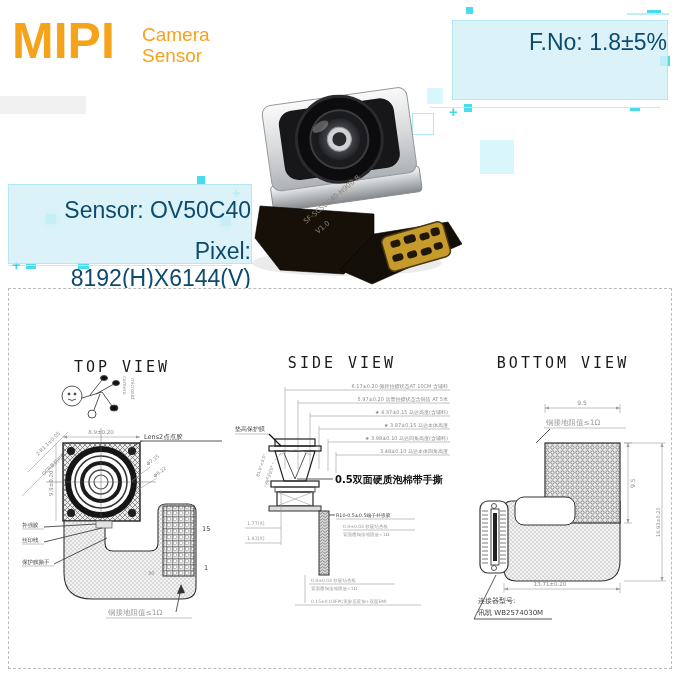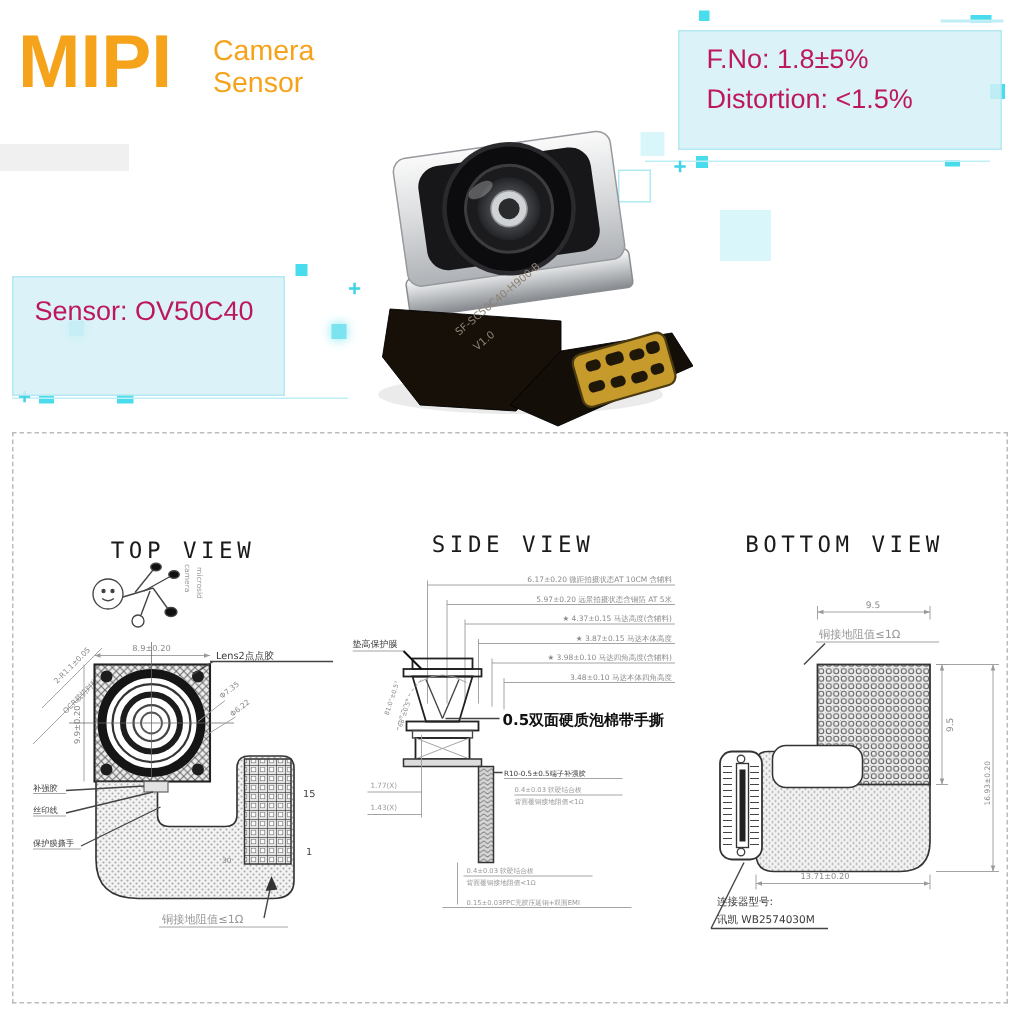--- a/index.html
+++ b/index.html
@@ -5,24 +5,24 @@
   html,body{margin:0;padding:0;}
   body{width:680px;height:680px;position:relative;background:#ffffff;overflow:hidden;
        font-family:"Liberation Sans",sans-serif;}
   .abs{position:absolute;}
   
   .logo-mipi{left:12px;top:12px;font-size:50px;font-weight:bold;letter-spacing:0px;
              color:#F6A31C;font-family:"Liberation Sans",sans-serif;}
   .logo-sub{left:142px;top:24px;color:#F6A31C;font-size:19px;line-height:21px;font-weight:400;}
   
   .spec-box{background:rgba(212,240,247,0.85);border:1px solid rgba(110,215,232,0.35);
-            color:#be185d;font-size:18px;}
+            color:#0c4a6e;font-size:23px;text-align:right;}
   .spec-top{left:452px;top:20px;width:216px;height:80px;padding:8px 0 0 18px;box-sizing:border-box;}
   .spec-top div{margin-bottom:6px;}
-  .spec-left{left:8px;top:184px;width:182px;height:80px;padding:12px 0 0 14px;box-sizing:border-box;}
+  .spec-left{left:8px;top:184px;width:244px;height:80px;padding:12px 0 0 14px;box-sizing:border-box;}
   .spec-left div{margin-bottom:14px;}
   
   .sq{background:#49dcec;}
   .sq-soft{background:rgba(130,224,240,0.30);}
   .sq-glow{background:#7ce4f0;box-shadow:0 0 7px #7ce4f0;}
   .sq-line{background:#bfeef5;}
   .sq-frame{border:1px solid rgba(110,215,232,0.55);}
   .plus{color:#41d4e6;font-size:15px;font-weight:bold;}
   .grayband{background:#f0f0f0;}
   
@@ -105,24 +105,24 @@
 <span class="abs plus" style="left:12px;top:256px;">+</span>
 
 <div class="abs logo-mipi">MIPI</div>
 <div class="abs logo-sub">
   <div>Camera</div>
   <div>Sensor</div>
 </div>
 
 <div class="abs spec-box spec-top">
   <div>F.No: 1.8±5%</div>
-  <div>Distortion: &lt;1.5%</div>
 </div>
 <div class="abs spec-box spec-left">
   <div>Sensor: OV50C40</div>
+  <div>Pixel: 8192(H)X6144(V)</div>
 </div>
 
 <svg class="abs" style="left:222px;top:48px;" width="240" height="240" viewBox="0 0 240 240">
   <ellipse cx="125" cy="215" rx="95" ry="13" fill="rgba(0,0,0,0.08)"></ellipse>
   <g transform="rotate(-8 120 110)">
     <rect x="45" y="128" width="150" height="26" rx="4" fill="url(#rimGrad)" stroke="#8a8d90" stroke-width="1"></rect>
     <rect x="47" y="48" width="146" height="86" rx="9" fill="url(#bodyGrad)" stroke="#96999d" stroke-width="1"></rect>
     <rect x="62" y="56" width="116" height="70" rx="14" fill="#17171a"></rect>
     <circle cx="120" cy="91" r="43" fill="#0c0c0e" stroke="#2a2a2e" stroke-width="3"></circle>
     <circle cx="120" cy="91" r="29" fill="#1b1b1e" stroke="#3c3c40" stroke-width="2"></circle>

